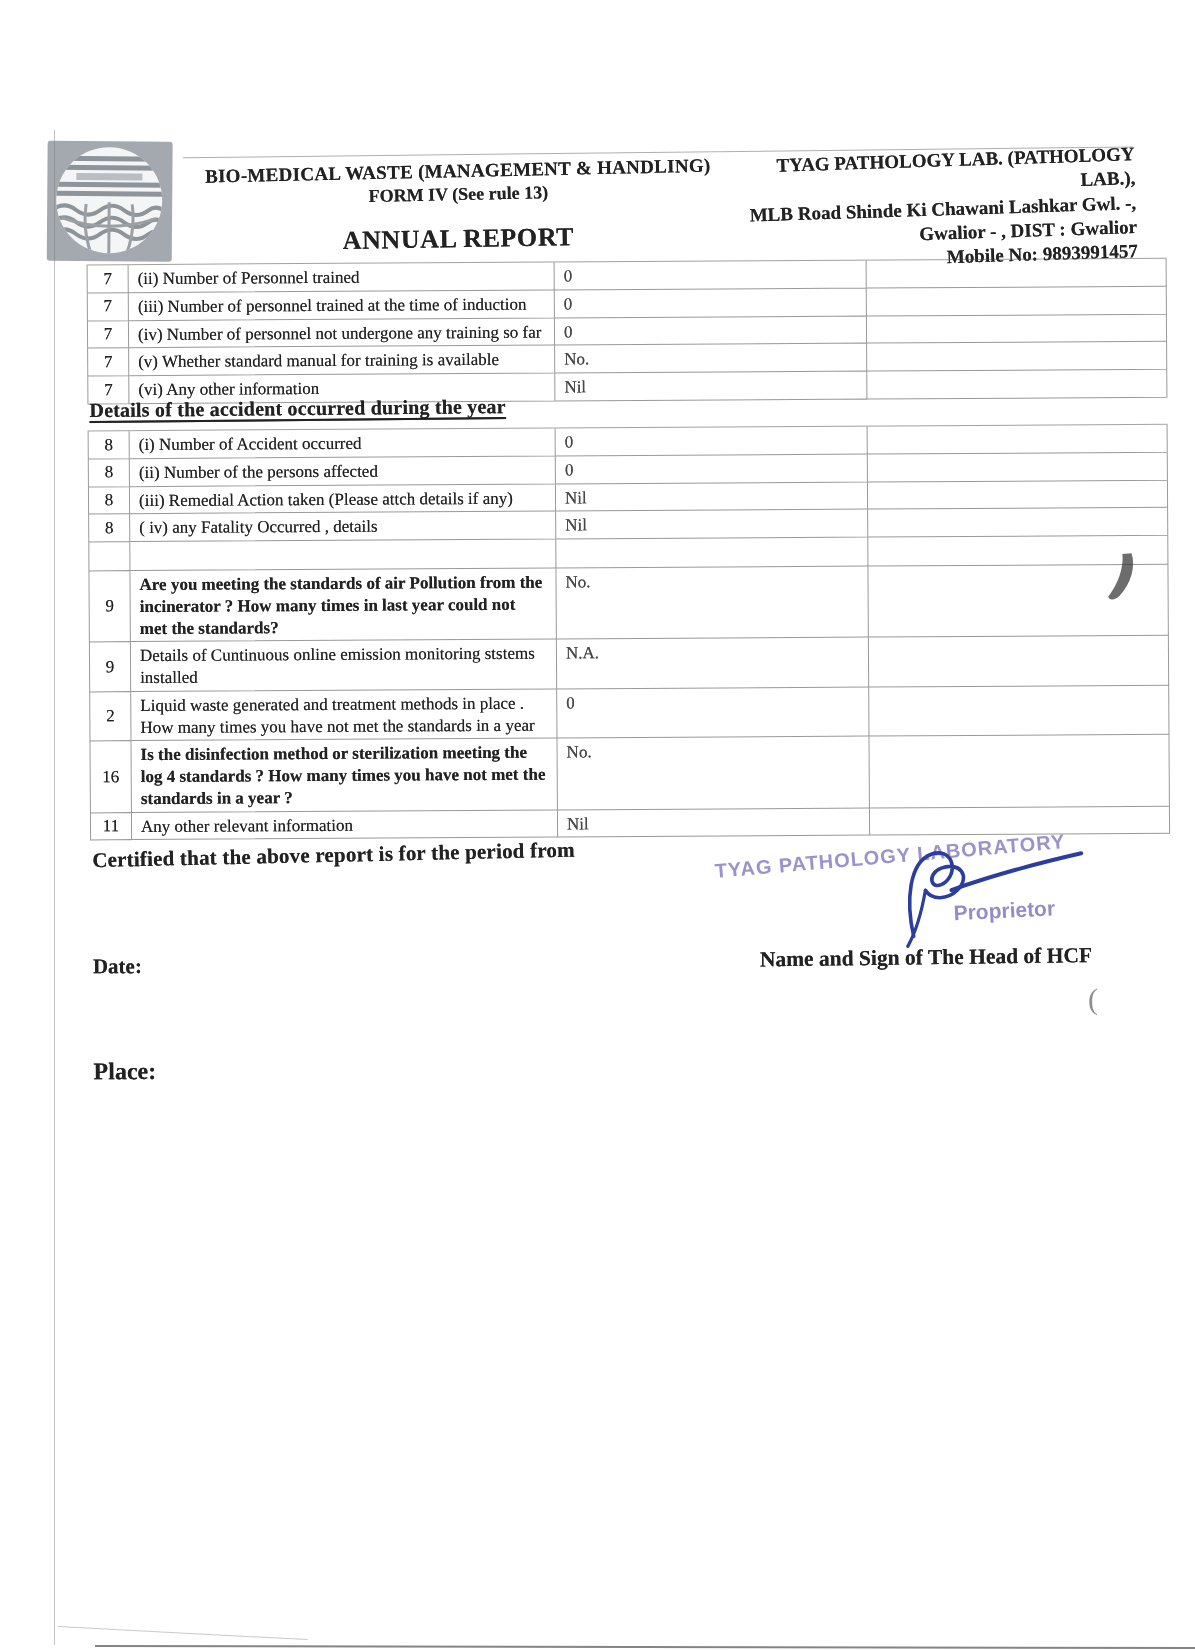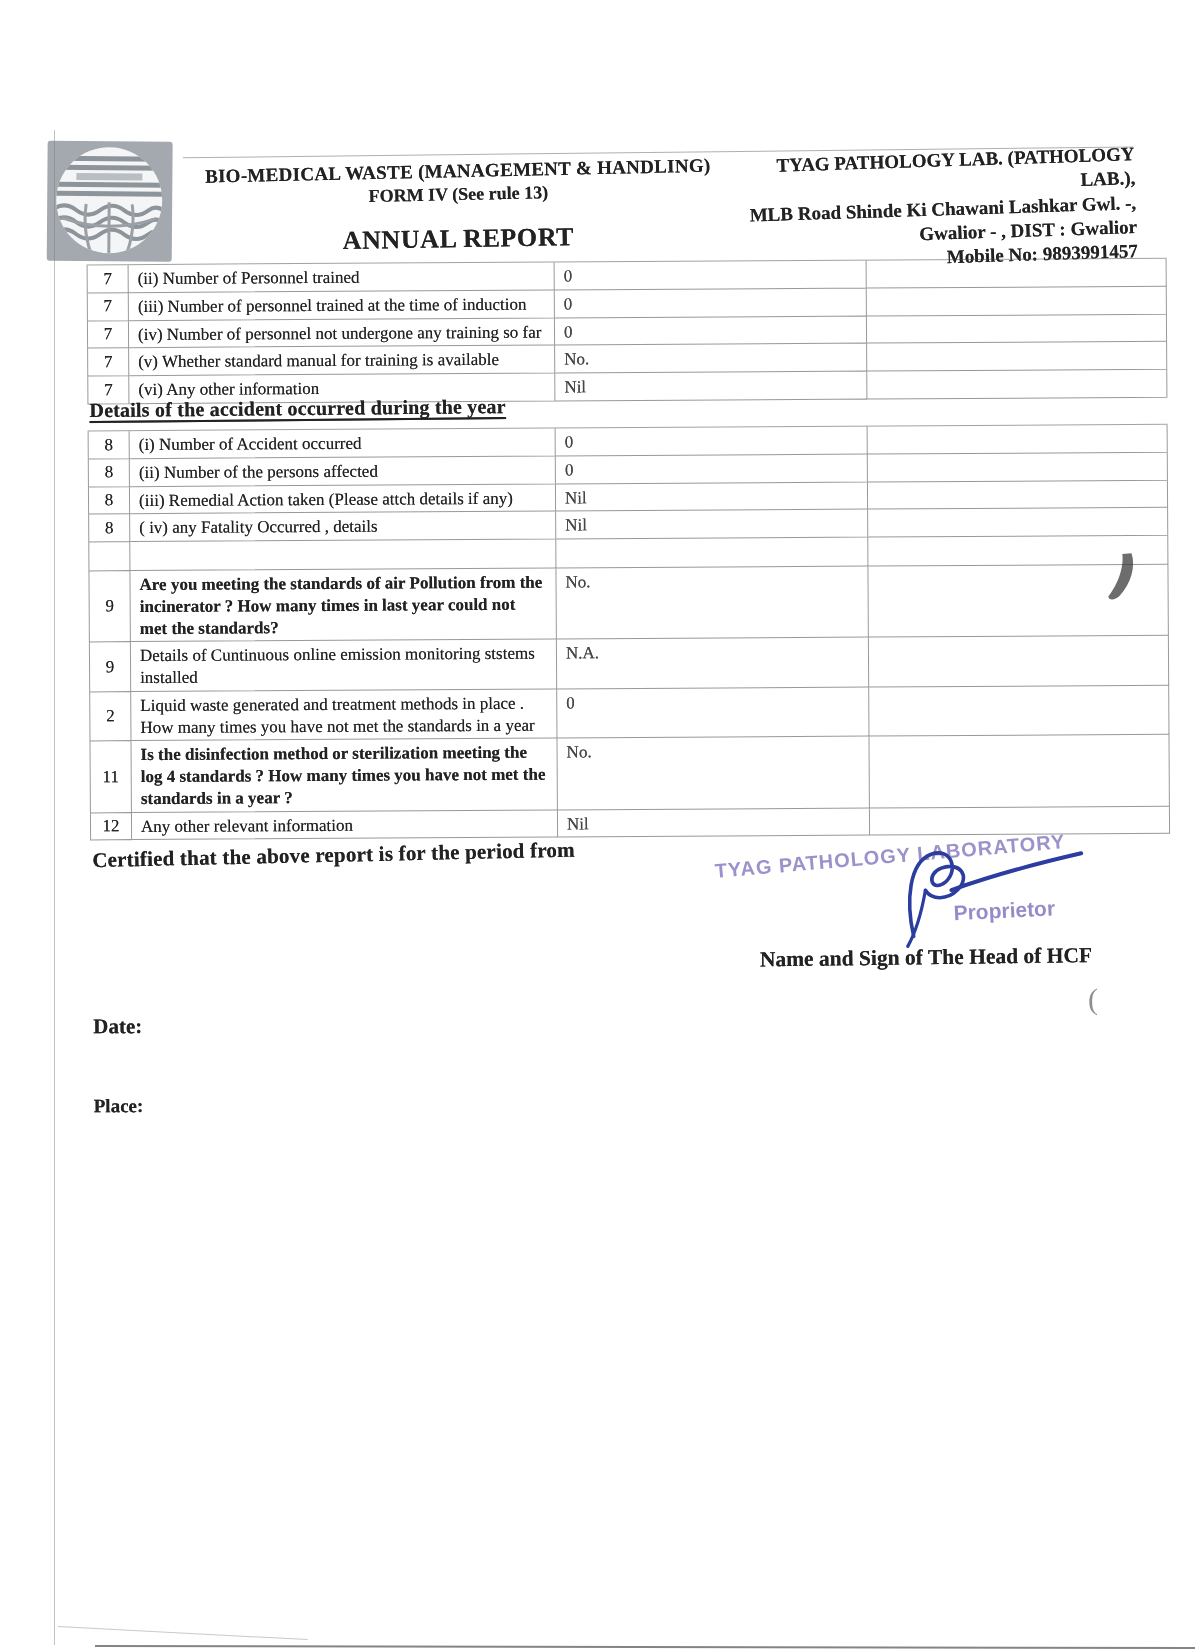--- a/index.html
+++ b/index.html
@@ -40,22 +40,22 @@
      text-decoration:underline;text-underline-offset:4px;letter-spacing:.2px;transform:rotate(-0.2deg);}
 
   
   .certification{position:absolute;left:90px;top:842px;font-size:21px;font-weight:700;transform:rotate(-0.9deg);letter-spacing:.2px;}
   .stamp-line{position:absolute;left:712px;top:848px;width:340px;font-family:"Liberation Sans",sans-serif;
      font-size:20px;font-weight:600;color:#8b7fc3;letter-spacing:1px;transform:rotate(-4.5deg);opacity:.85;white-space:nowrap;}
   .signature{position:absolute;left:893px;top:843px;}
   .proprietor{position:absolute;left:951px;top:902px;font-family:"Liberation Sans",sans-serif;
      font-size:21px;font-weight:600;color:#8b7fc3;transform:rotate(-2.5deg);opacity:.9;}
   .name-sign{position:absolute;left:757px;top:948px;font-size:21.5px;font-weight:700;white-space:nowrap;transform:rotate(-0.4deg);}
-  .date-label{position:absolute;left:90px;top:1012px;font-size:21px;font-weight:700;}
-  .place-label{position:absolute;left:90px;top:1056px;font-size:19px;font-weight:700;margin-top:37px;}
+  .date-label{position:absolute;left:90px;top:952px;font-size:21px;font-weight:700;}
+  .place-label{position:absolute;left:90px;top:1056px;font-size:24px;font-weight:700;}
 
   
   .edge-left{position:absolute;left:54px;top:130px;width:1px;height:1515px;background:rgba(120,120,120,.45);}
   .edge-bottom{position:absolute;left:95px;bottom:2px;width:1100px;height:2px;background:rgba(50,50,50,.6);transform:rotate(0.1deg);}
   .edge-bottom-left{position:absolute;left:58px;top:1626px;width:250px;height:1px;background:rgba(120,120,120,.4);transform:rotate(3deg);transform-origin:left;}
   .curl-mark{position:absolute;left:1108px;top:550px;transform:rotate(8deg);}
   .paren-mark{position:absolute;left:1088px;top:982px;font-size:30px;color:#8f8f8f;font-family:"Liberation Serif",serif;}
 </style>
 </head>
 <body>
@@ -177,27 +177,27 @@
       <div class="c val">N.A.</div>
       <div class="c"></div>
     </div>
     <div class="trow">
       <div class="c num">2</div>
       <div class="c desc">Liquid waste generated and treatment methods in place . How many times you have not met the standards in a year</div>
       <div class="c val">0</div>
       <div class="c"></div>
     </div>
     <div class="trow b">
-      <div class="c num">11</div>
+      <div class="c num">16</div>
       <div class="c desc">Is the disinfection method or sterilization meeting the log 4 standards ? How many times you have not met the standards in a year ?</div>
       <div class="c val">No.</div>
       <div class="c"></div>
     </div>
     <div class="trow">
-      <div class="c num">12</div>
+      <div class="c num">11</div>
       <div class="c desc">Any other relevant information</div>
       <div class="c val">Nil</div>
       <div class="c"></div>
     </div>
   </div>
 
   <div class="certification scan-text">Certified that the above report is for the period from</div>
 
   <div class="stamp-line">TYAG PATHOLOGY LABORATORY</div>
   <div class="signature">

